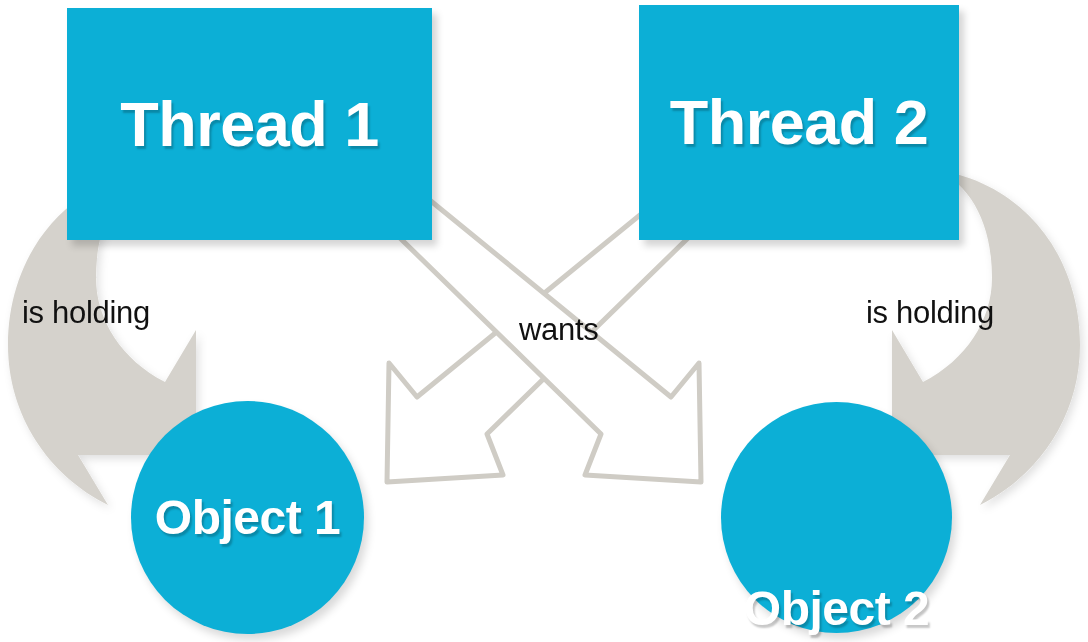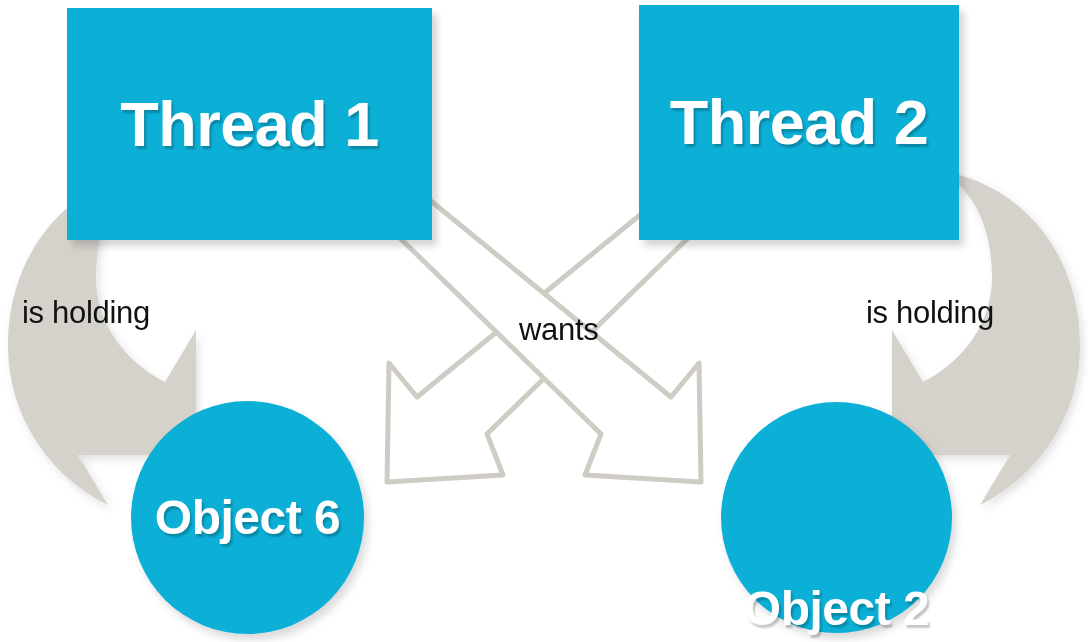--- a/index.html
+++ b/index.html
@@ -136,21 +136,21 @@
 
   <div class="thread-box" id="thread-1-box">
     <span class="thread-label">Thread 1</span>
   </div>
 
   <div class="thread-box" id="thread-2-box">
     <span class="thread-label">Thread 2</span>
   </div>
 
   <div class="object-circle" id="object-1-circle">
-    <span class="object-label">Object 6</span>
+    <span class="object-label">Object 1</span>
   </div>
 
   <div class="object-circle" id="object-2-circle">
     <span class="object-label">Object 2</span>
   </div>
 
   <div class="edge-label" id="label-holding-left">is holding</div>
 
   <div class="edge-label" id="label-wants">wants</div>
 

